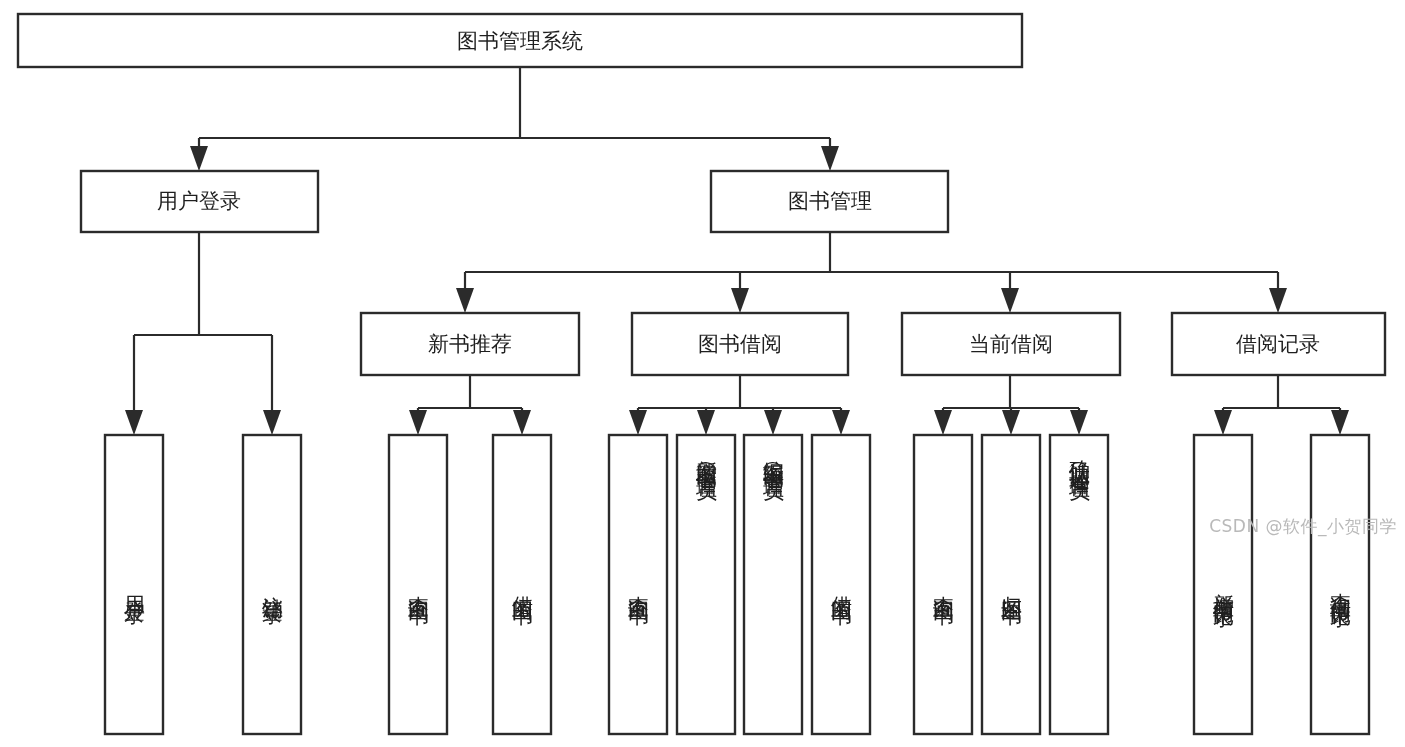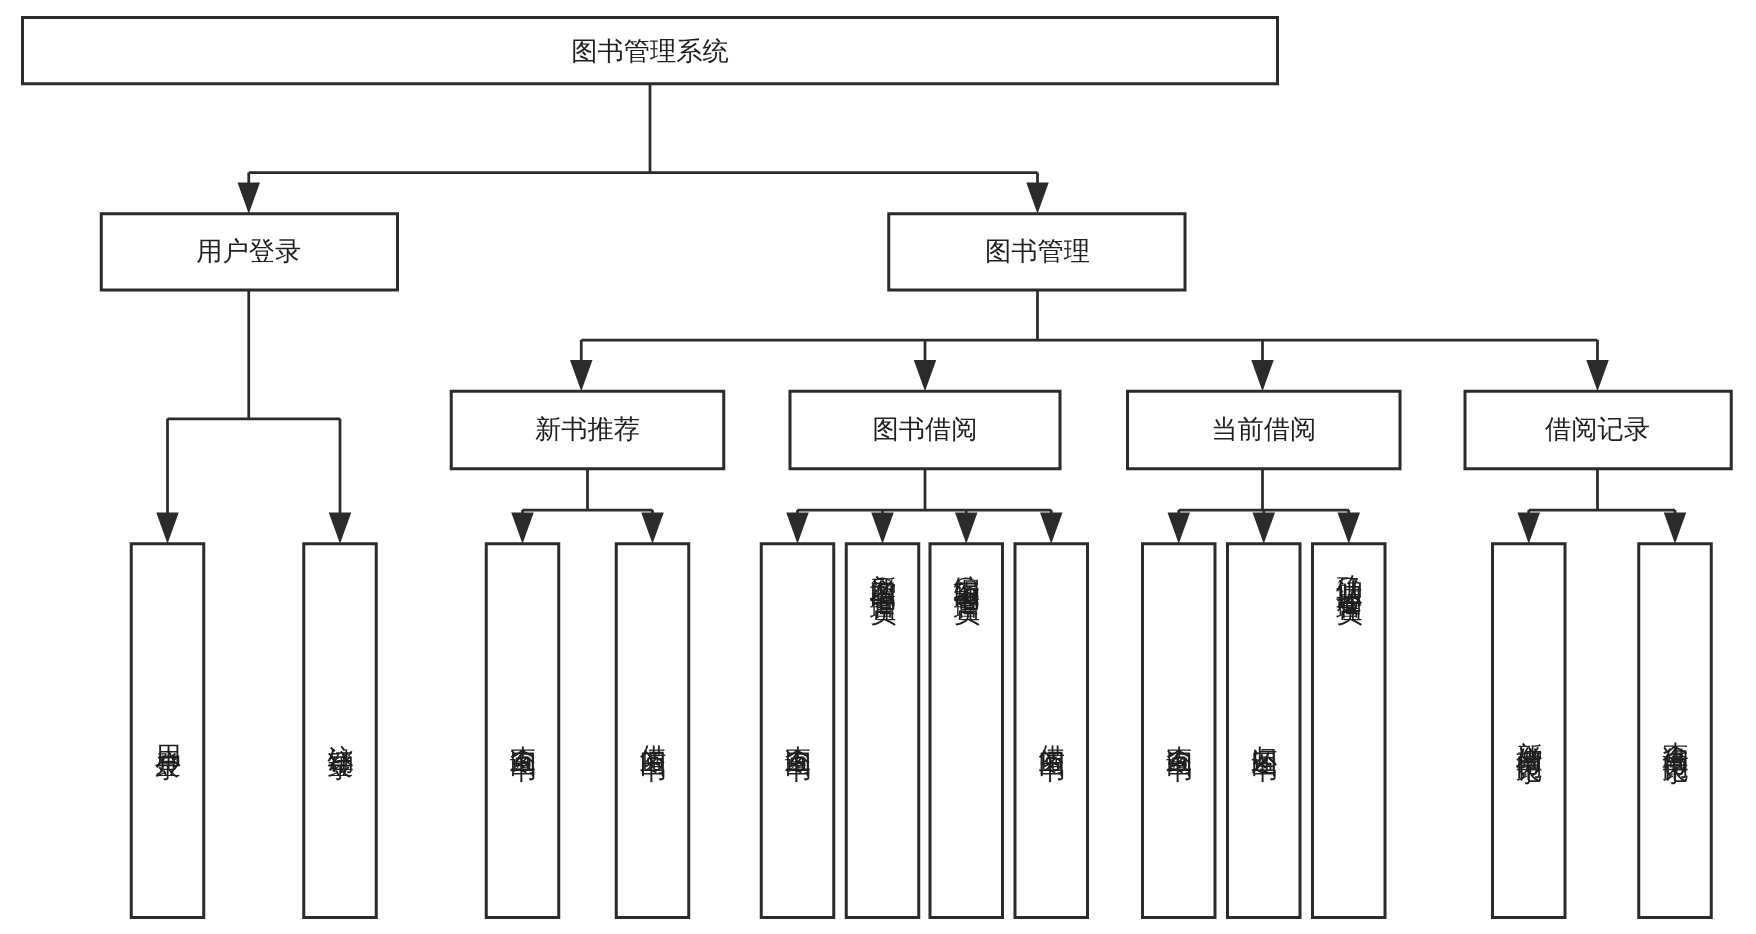--- a/index.html
+++ b/index.html
@@ -246,13 +246,14 @@
     <span class="leaf-label-v">确认归还（管理员）</span>
   </div>
 
   <div class="leaf-label-wrap" style="left:1194px; top:435px; width:58px; height:299px;">
     <span class="leaf-label-v">新增借阅记录</span>
   </div>
   <div class="leaf-label-wrap" style="left:1311px; top:435px; width:58px; height:299px;">
     <span class="leaf-label-v">查询借阅记录</span>
   </div>
 
+  <div id="watermark">CSDN @软件_小贺同学</div>
 </div>
 
 </body></html>

